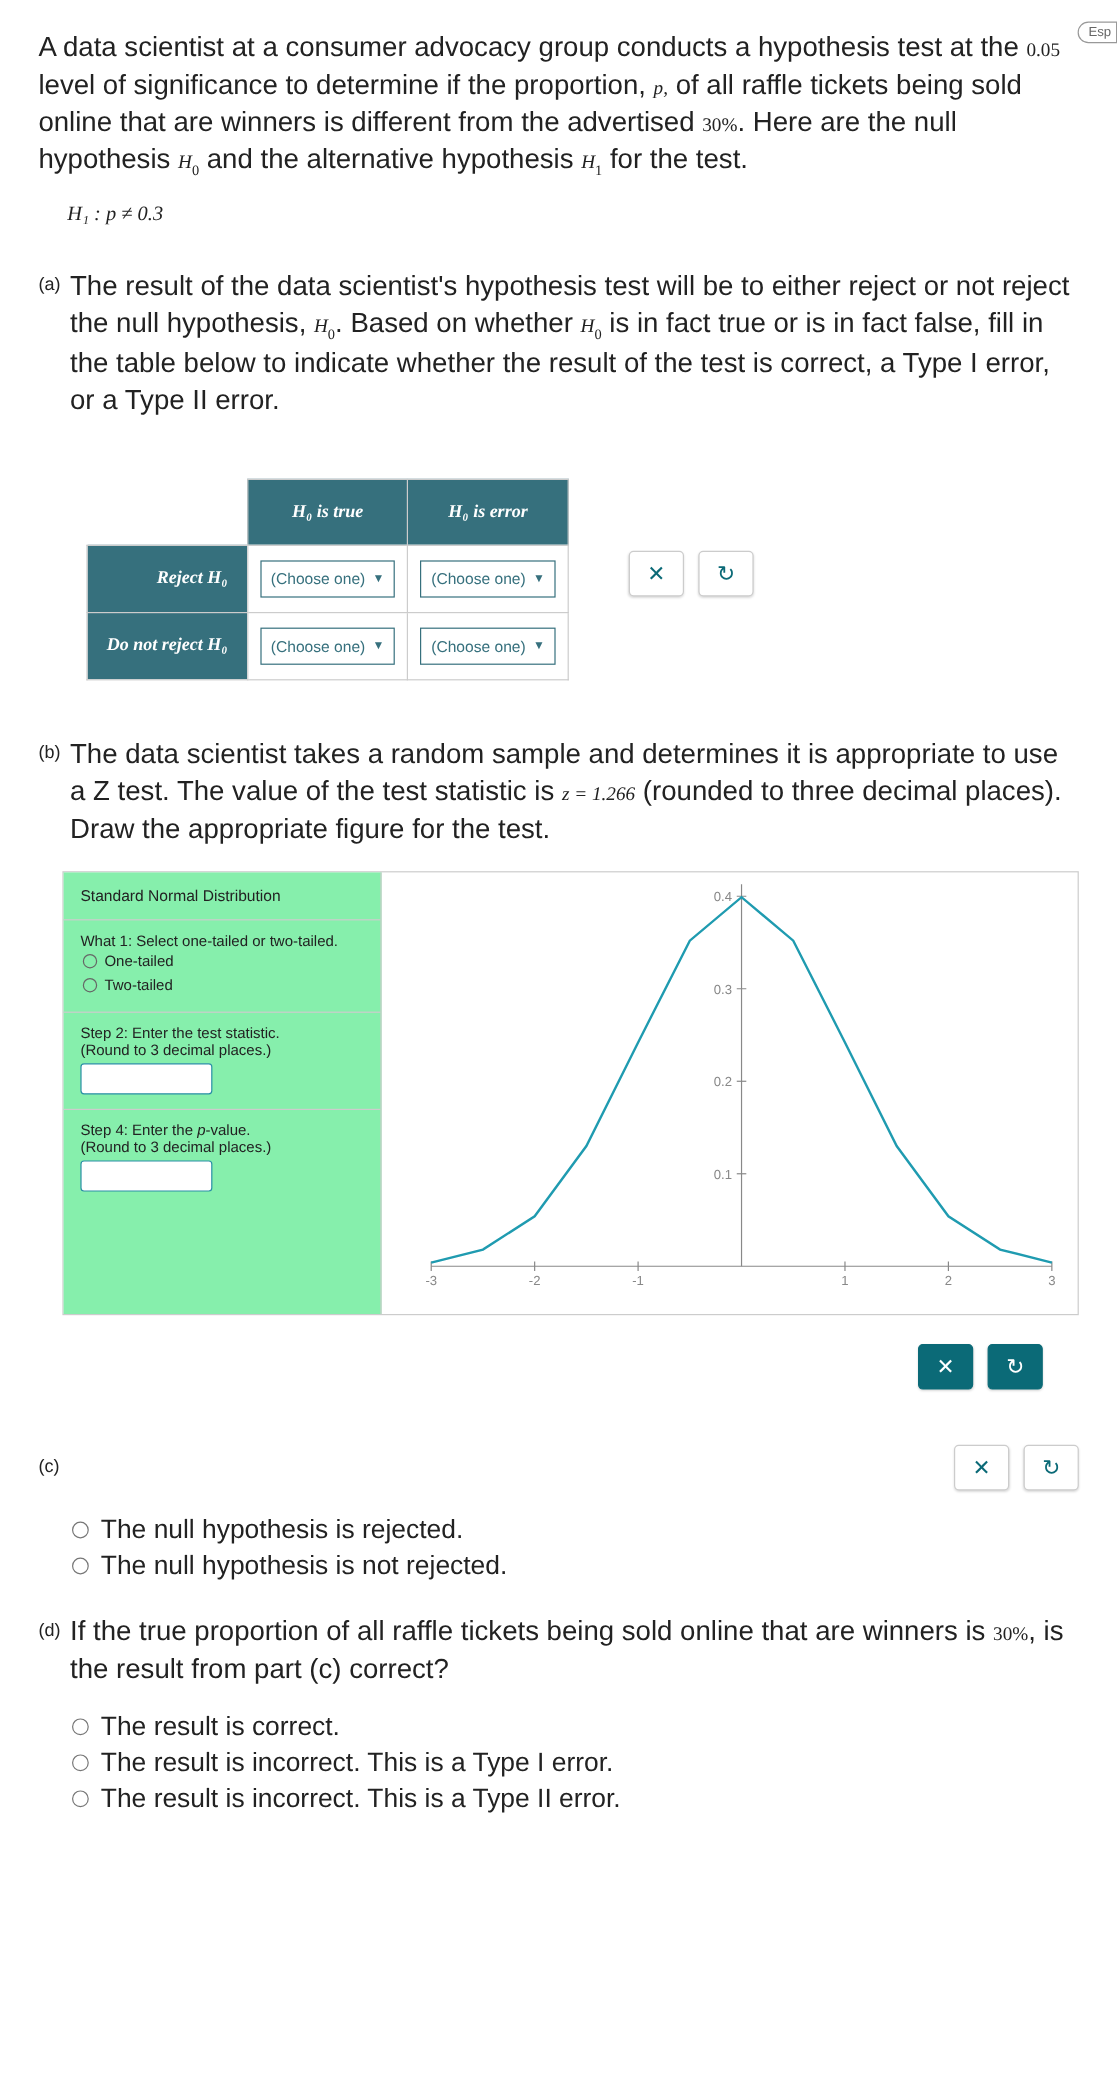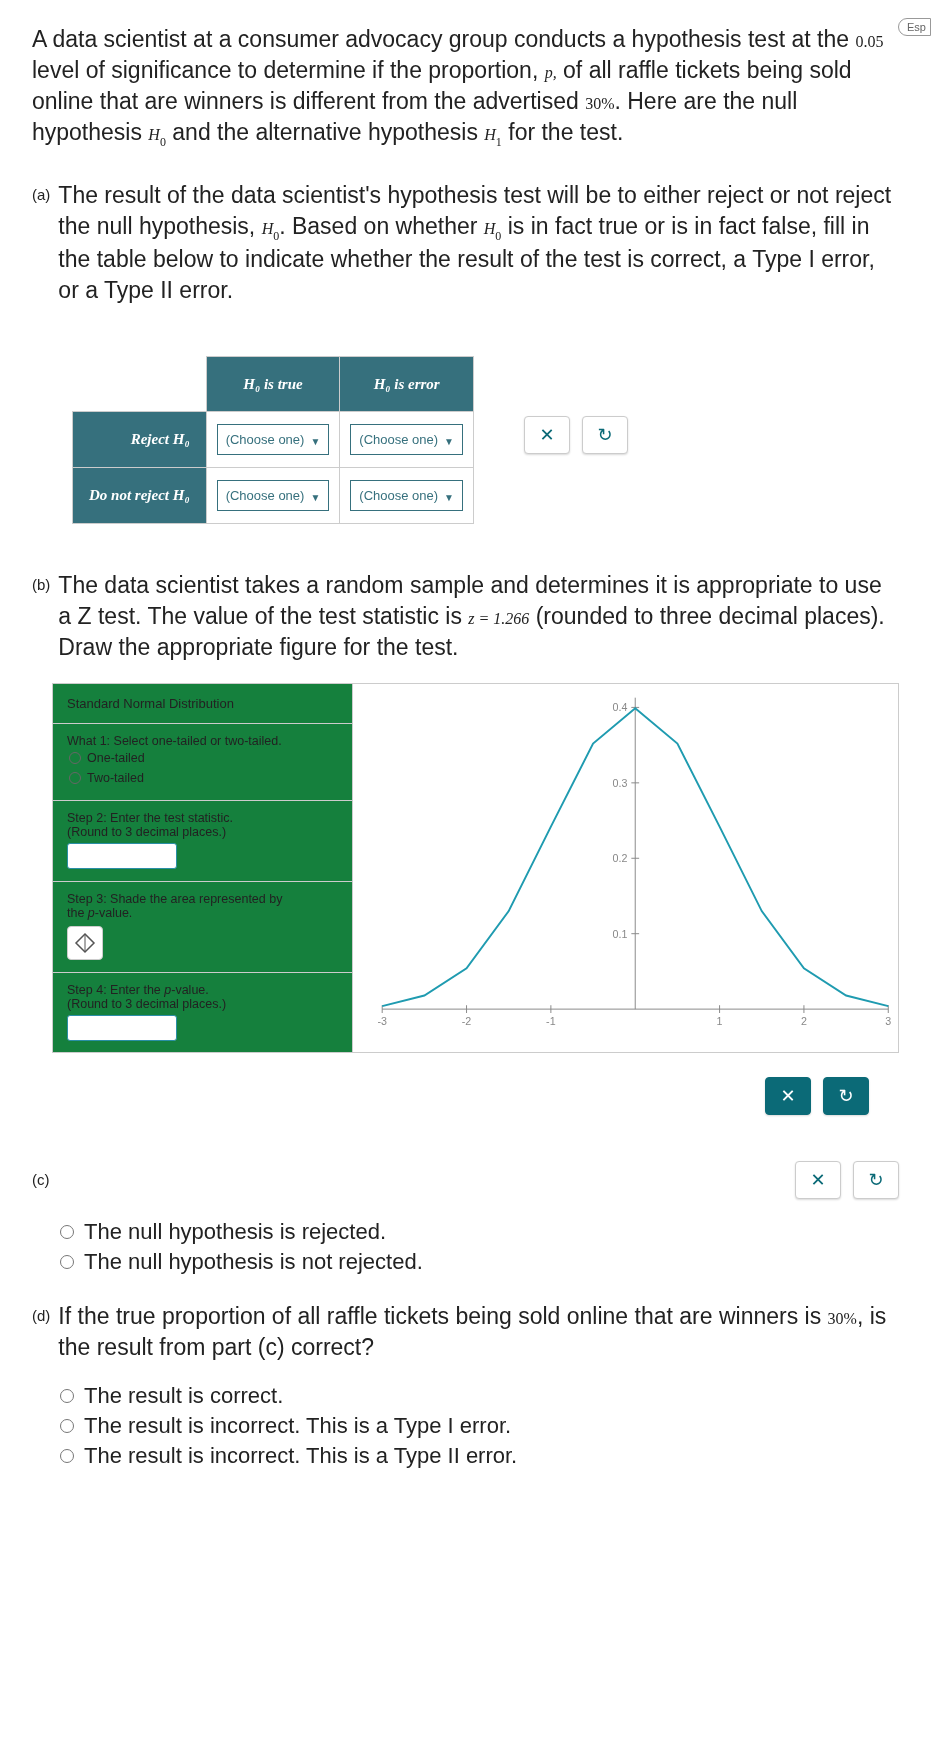--- a/index.html
+++ b/index.html
@@ -35,34 +35,34 @@
   .err-table th.blank { border:none; background:transparent;}
   .err-table th.teal, .err-table td.teal-row {
     background:#36707d; color:#fff; font-weight:bold; font-size:15px;
     padding:18px 20px; text-align:center;
   }
   .err-table td.teal-row { text-align:right; padding:18px 16px;}
   .err-table td.cell { background:#fff; padding:12px 10px;}
   .dd {
     border:1px solid #36707d; color:#36707d; background:#fff;
     padding:7px 8px; font-size:13px; cursor:pointer; user-select:none;
-    display:inline-flex; align-items:flex-end; gap:6px;
+    display:inline-flex; align-items:center; gap:6px;
   }
   .dd .tri { font-size:10px;}
   
   .btn-row { display:inline-flex; gap:12px; vertical-align:middle;}
   .act-btn {
     width:46px; height:38px; border:1px solid #ccc; border-radius:4px;
     background:#fff; color:#0b6a77; display:flex; align-items:center; justify-content:center;
     font-size:18px; cursor:pointer; box-shadow:0 1px 2px rgba(0,0,0,.15);
   }
   .act-btn.solid { background:#0b6a77; color:#fff; border-color:#0b6a77;}
   
   .panel-b { border:1px solid #ccc; margin:16px 0 24px 20px; display:flex; height:370px; position:relative;}
-  .side { width:300px; background:#15803d; border-right:1px solid #ccc; font-size:12.5px; }
+  .side { width:265px; background:#86efac; border-right:1px solid #ccc; font-size:12.5px; }
   .side .hd { border-bottom:1px solid #ccc; padding:12px 14px; font-size:13px;}
   .side .step { padding:10px 14px 4px;}
   .side .step.bord { border-bottom:1px solid #ccc; padding-bottom:12px;}
   .radio-row { display:flex; align-items:center; gap:6px; padding:3px 0 3px 2px; font-size:12.5px;}
   .radio { width:12px; height:12px; border:1.5px solid #666; border-radius:50%; }
   .tbox { width:110px; height:26px; border:1.5px solid #2a8fa6; border-radius:3px; background:#fff; margin-top:4px;}
   .shade-btn { width:36px; height:34px; border:1px solid #ccc; border-radius:4px; background:#fff; margin-top:6px; display:flex; align-items:center; justify-content:center;}
   
   .chart-area { flex:1; position:relative;}
   .chart-area svg { width:100%; height:100%;}
@@ -77,20 +77,21 @@
 </head>
 <body>
 
 <div class="esp-badge">Esp</div>
 
 <div class="intro">
   <span>A data scientist at a consumer advocacy group conducts a hypothesis test at the </span><span class="small-math" style="font-style:normal;">0.05</span><span> level of significance to determine if the proportion, </span><span class="small-math">p,</span><span> of all raffle tickets being sold online that are winners is different from the advertised </span><span class="small-math" style="font-style:normal;">30%</span><span>. Here are the null hypothesis </span><span class="small-math">H</span><span class="small-math sub" style="font-style:normal;">0</span><span> and the alternative hypothesis </span><span class="small-math">H</span><span class="small-math sub" style="font-style:normal;">1</span><span> for the test.</span>
 </div>
 
 <div class="hyp-block">
+  <div>H₁ : p ≠ 0.3</div>
 </div>
 
 <div class="part">
   <div class="part-label">(a)</div>
   <div class="part-body">
     <span>The result of the data scientist's hypothesis test will be to either reject or not reject the null hypothesis, </span><span class="small-math">H</span><span class="small-math sub" style="font-style:normal;">0</span><span>. Based on whether </span><span class="small-math">H</span><span class="small-math sub" style="font-style:normal;">0</span><span> is in fact true or is in fact false, fill in the table below to indicate whether the result of the test is correct, a Type I error, or a Type II error.</span>
   </div>
 </div>
 
 <div style="display:flex; align-items:center; gap:50px;">
@@ -153,30 +154,20 @@
         </div>
       <div class="radio-row">
           <span class="radio"></span>
           <span>Two-tailed</span>
         </div>
     </div>
     <div class="step bord">
       <div>Step 2: Enter the test statistic.</div>
       <div>(Round to 3 decimal places.)</div>
       <div class="tbox"></div>
-    </div>
-    <div class="step bord">
-      <div>Step 3: Shade the area represented by</div>
-      <div>the <span style="font-style:italic;">p</span>-value.</div>
-      <div class="shade-btn">
-        <svg width="22" height="22">
-            <polygon points="11,2 20,11 11,20 2,11" fill="none" stroke="#555" stroke-width="1.5"></polygon>
-            <line x1="11" y1="2" x2="11" y2="20" stroke="#555"></line>
-          </svg>
-      </div>
     </div>
     <div class="step">
       <div>Step 4: Enter the <span style="font-style:italic;">p</span>-value.</div>
       <div>(Round to 3 decimal places.)</div>
       <div class="tbox"></div>
     </div>
   </div>
   <div class="chart-area">
     <svg viewBox="0 0 560 370" id="curve-svg">
         <line x1="30" y1="330" x2="550" y2="330" stroke="#888" stroke-width="1"></line>

